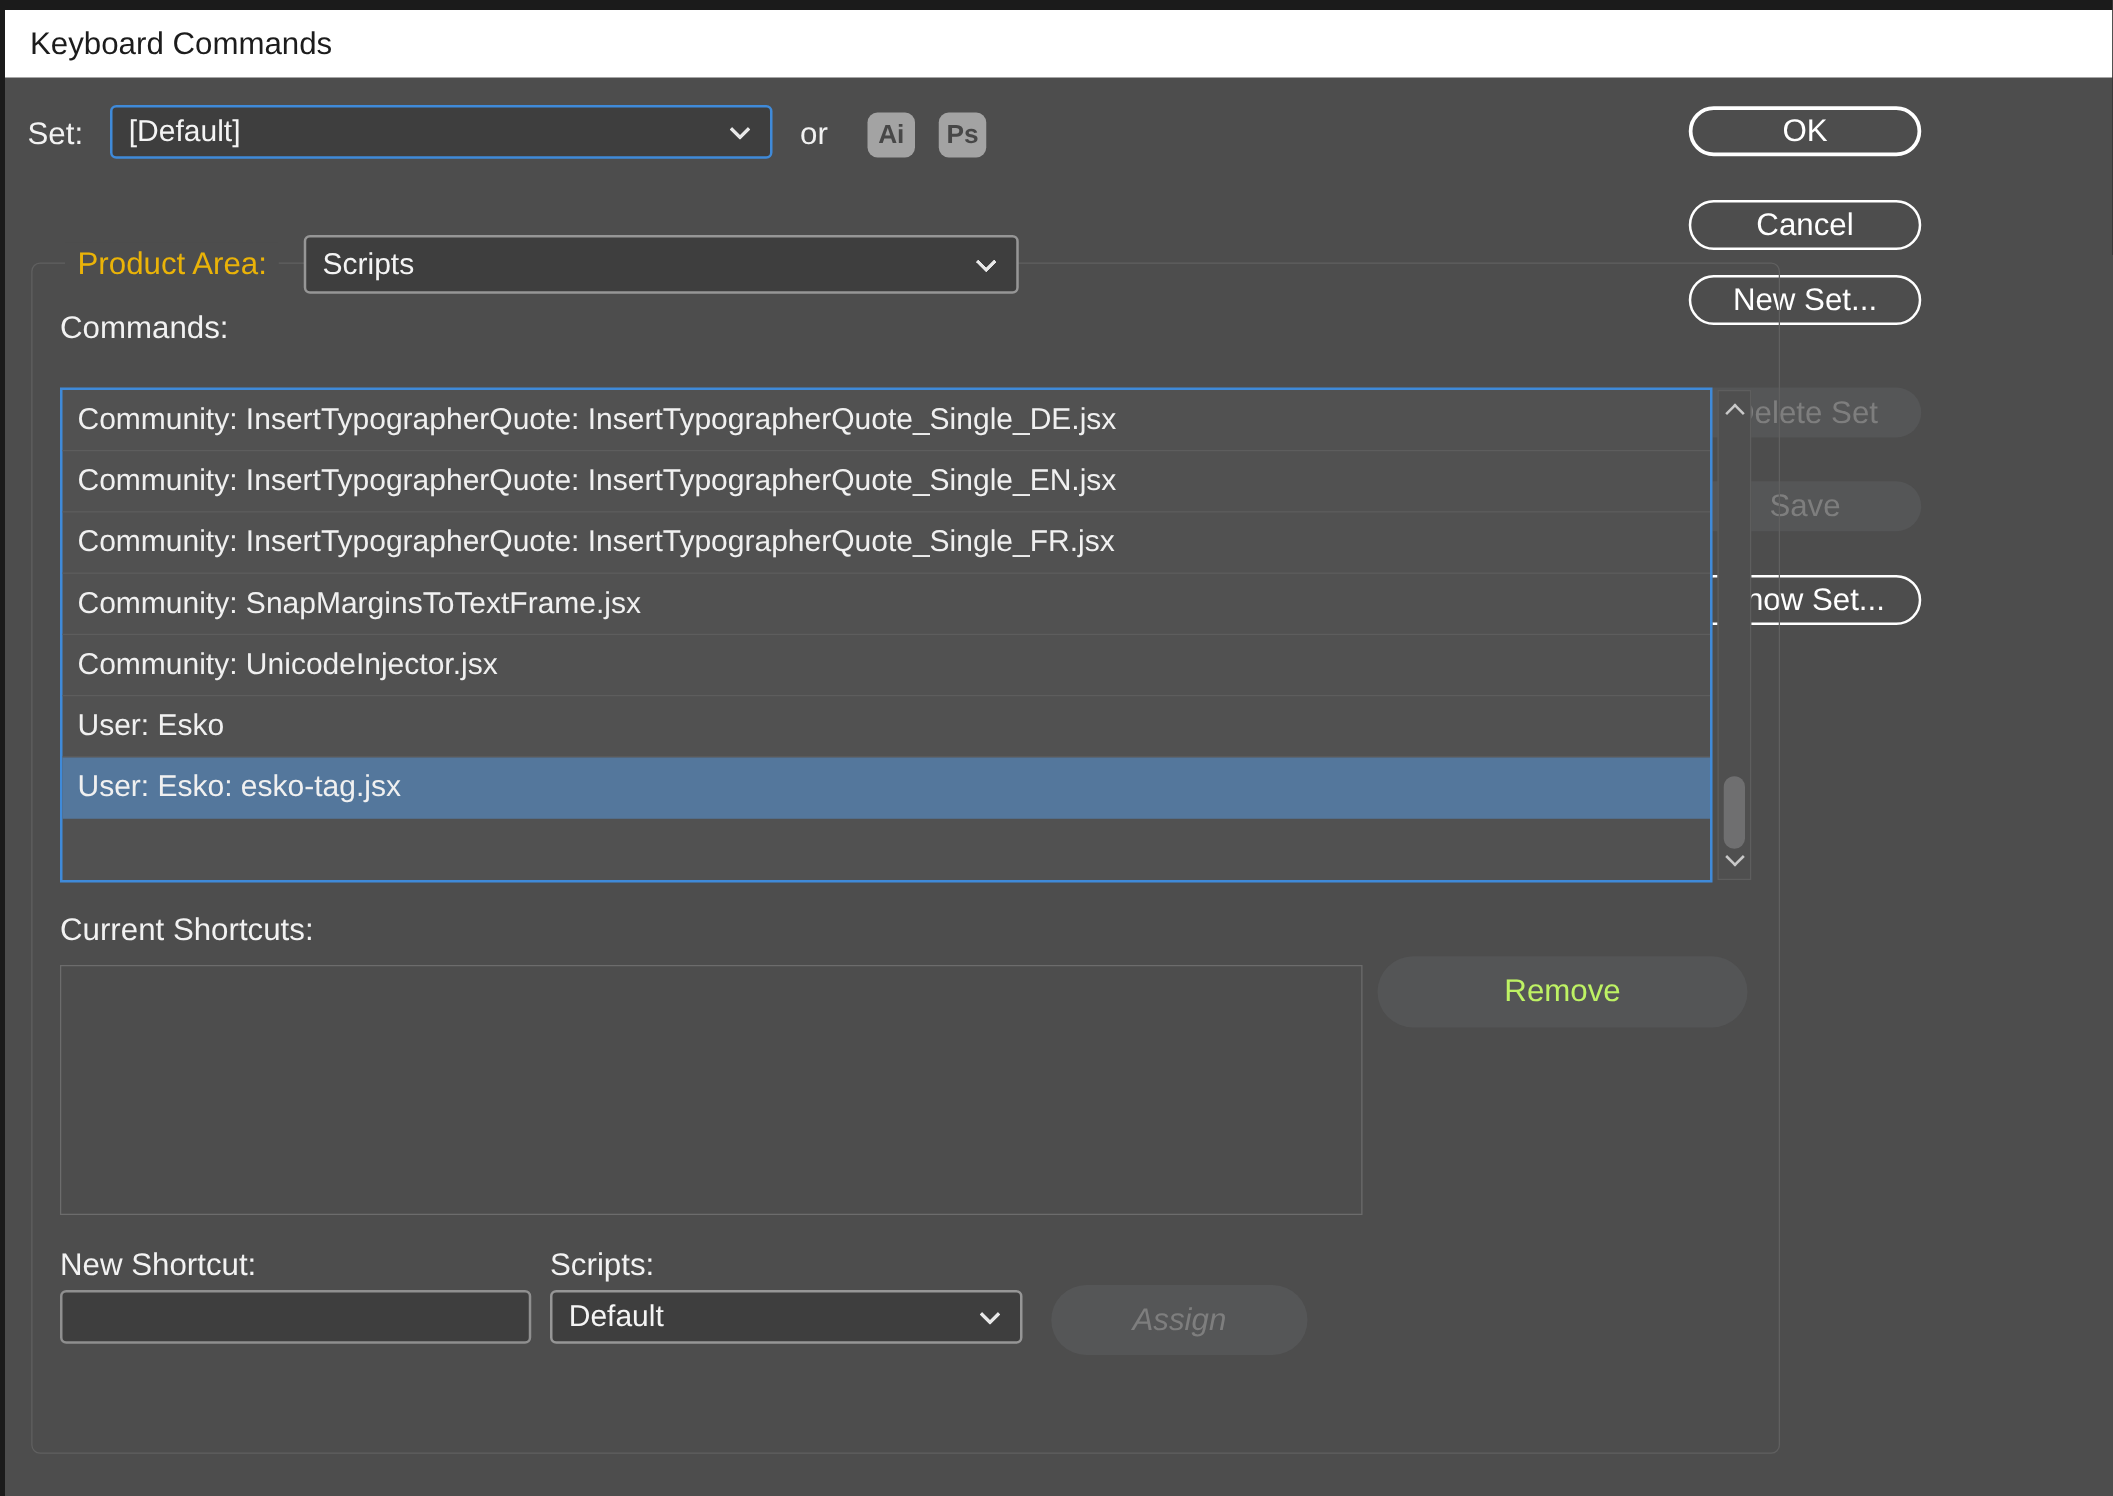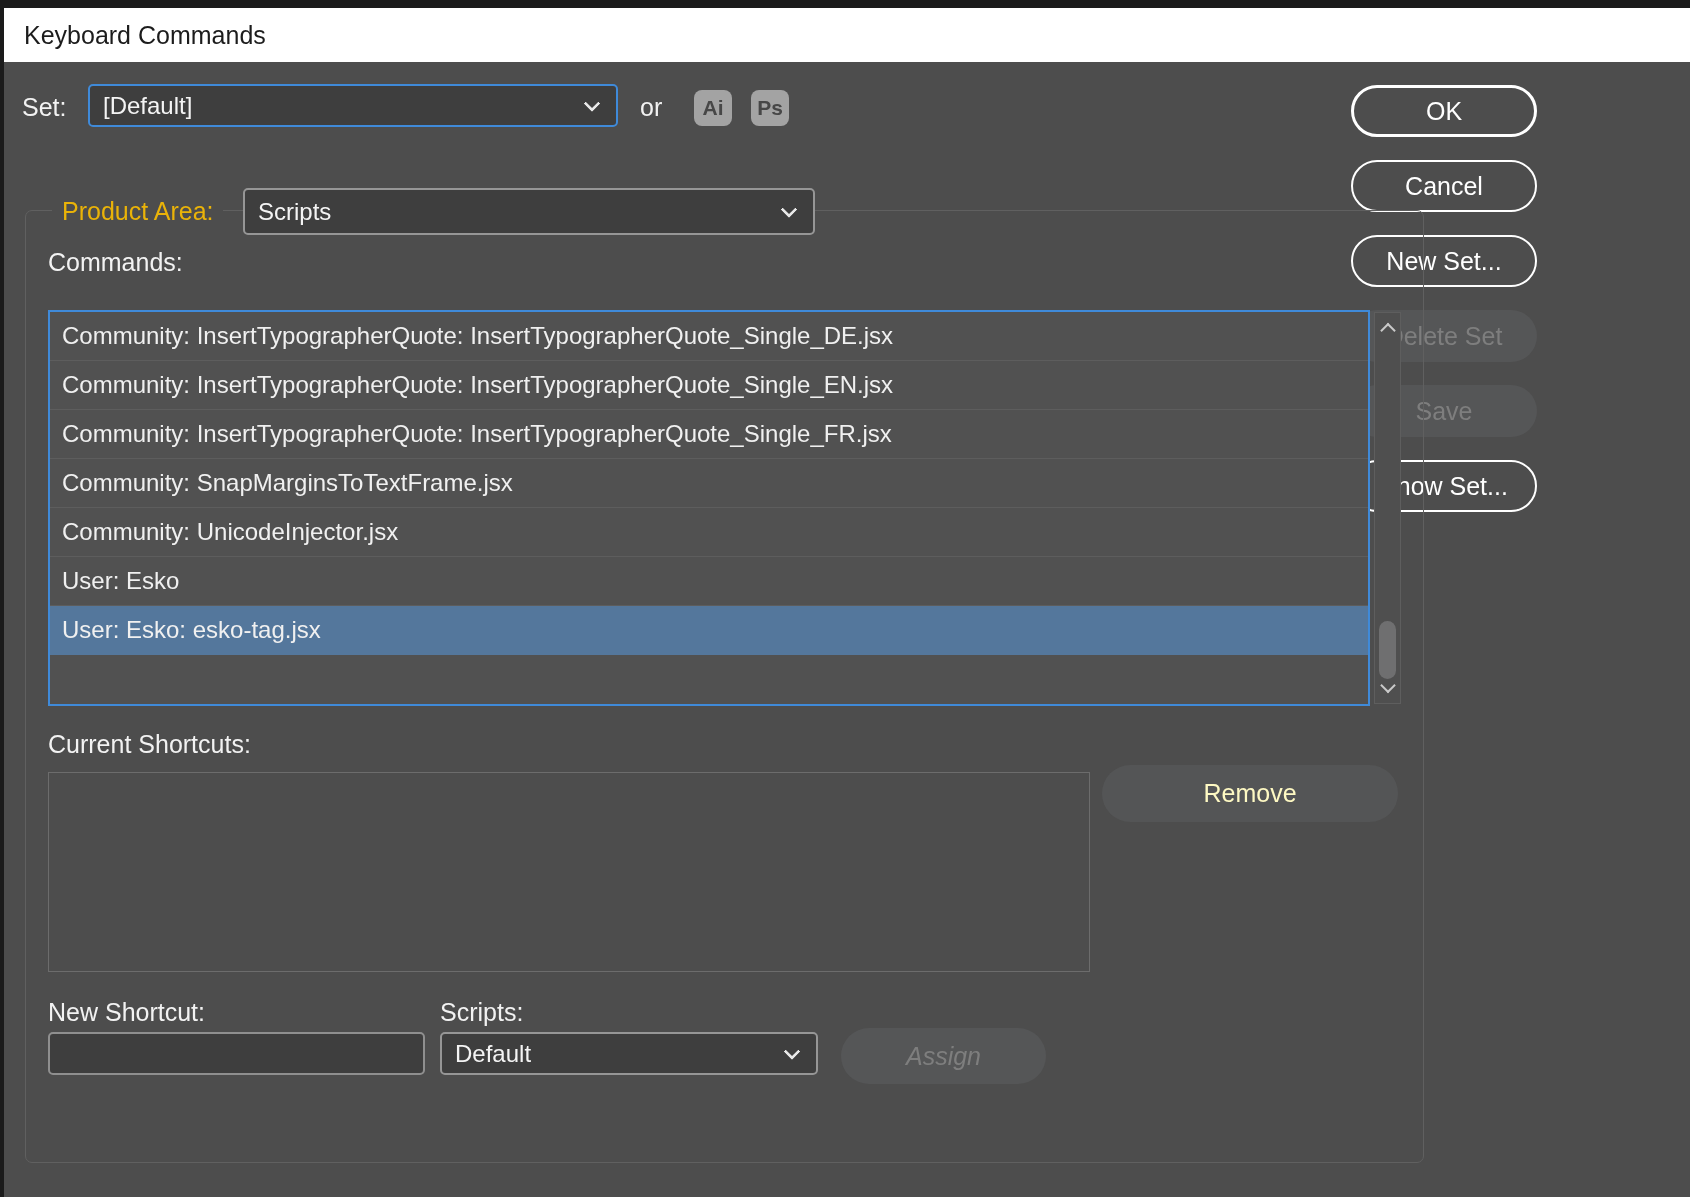--- a/index.html
+++ b/index.html
@@ -36,21 +36,21 @@
 
   
   .appbadge {
     position:absolute; width:38px; height:36px; background:#a3a3a3; border-radius:8px;
     color:#474747; font-weight:bold; font-size:21px;
     display:flex; align-items:center; justify-content:center; cursor:pointer;
   }
 
   
   .pill {
-    position:absolute; left:1351px; width:186px; height:52px; border-radius:26px;
+    position:absolute; left:1351px; width:186px; height:40px; border-radius:26px;
     background:transparent; border:2px solid #ffffff; color:#ffffff;
     font-size:25px; font-family:"Liberation Sans", sans-serif;
     display:flex; align-items:center; justify-content:center; cursor:pointer;
   }
   .pill.primary { border-width:3px; }
   .pill.disabled {
     background:#555657; border:none; color:#7e7e7e; cursor:default;
   }
 
   
@@ -91,21 +91,21 @@
   }
 
   
   .shortcutbox {
     position:absolute; left:48px; top:772px; width:1042px; height:200px;
     border:1px solid #6c6c6c; background:transparent;
   }
 
   .remove-btn {
     position:absolute; left:1102px; top:765px; width:296px; height:57px;
-    border-radius:29px; background:#545556; border:none; color:#fef9c3;
+    border-radius:29px; background:#545556; border:none; color:#bef264;
     font-size:25px; font-family:"Liberation Sans", sans-serif; cursor:default;
   }
 
   .newshortcut-input {
     position:absolute; left:48px; top:1032px; width:377px; height:43px;
     background:#3e3e3e; border:2px solid #8f8f8f; border-radius:5px;
     color:#f4f4f4; font-size:24px; padding:0 12px;
     font-family:"Liberation Sans", sans-serif;
   }
   .assign-btn {
@@ -129,21 +129,21 @@
   <div class="field focus" style="left:88px; top:84px; width:530px; height:43px;">
     <span>[Default]</span>
     <span class="chev"></span>
   </div>
   <div class="lbl" style="left:640px; top:93px;">or</div>
   <div class="appbadge" style="left:694px; top:90px;">Ai</div>
   <div class="appbadge" style="left:751px; top:90px;">Ps</div>
 
   <button class="pill primary" style="top:85px;">OK</button>
   <button class="pill" style="top:160px;">Cancel</button>
-  <button class="pill" style="top:235px;text-align:right;">New Set...</button>
+  <button class="pill" style="top:220px;text-align:right;">New Set...</button>
   <button class="pill disabled" style="top:310px;">Delete Set</button>
   <button class="pill disabled" style="top:385px;">Save</button>
   <button class="pill" style="top:460px;">Show Set...</button>
 
   <div class="group"></div>
 
   <div class="legend-label">Product Area:</div>
   <div class="field" style="left:243px; top:188px; width:572px; height:47px; z-index:2;">
     <span>Scripts</span>
     <span class="chev"></span>

